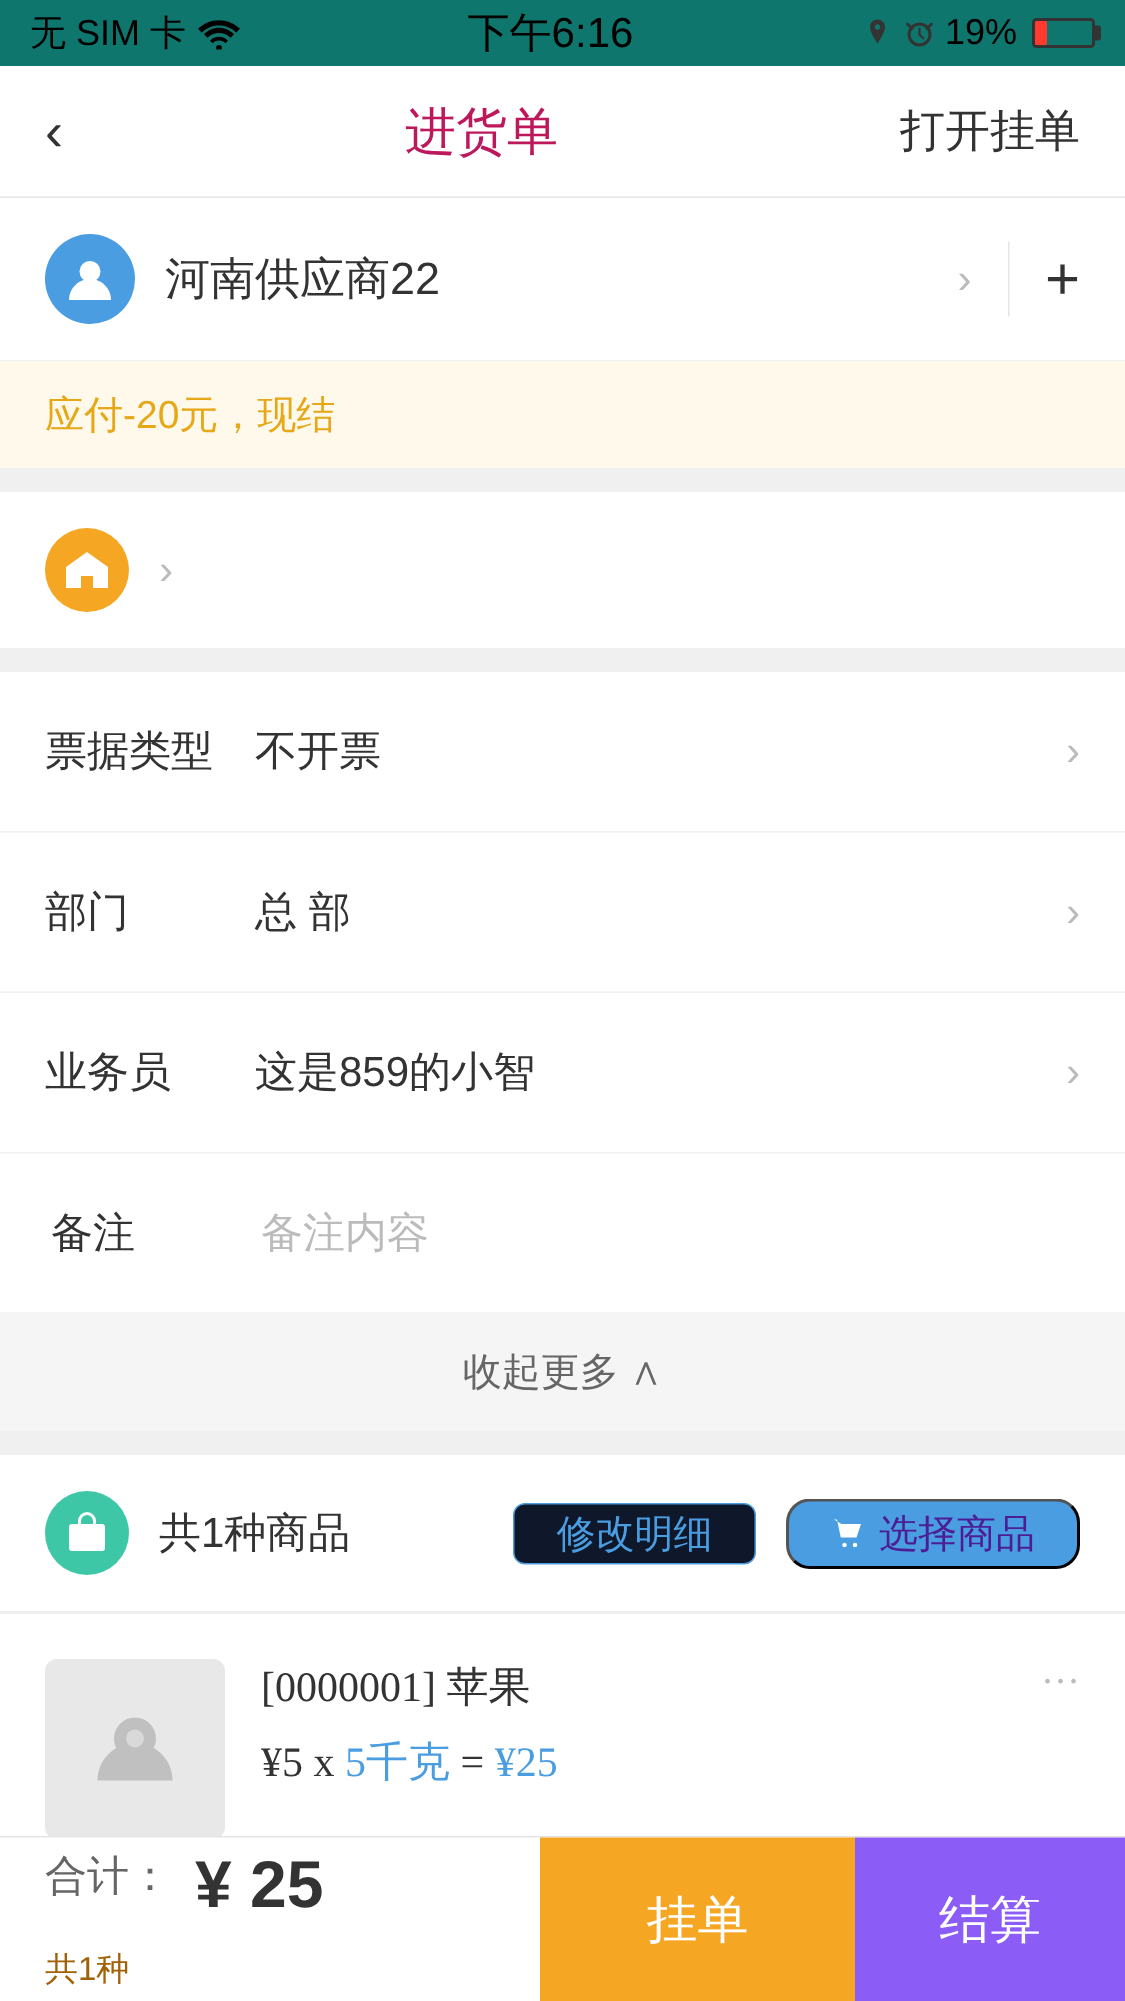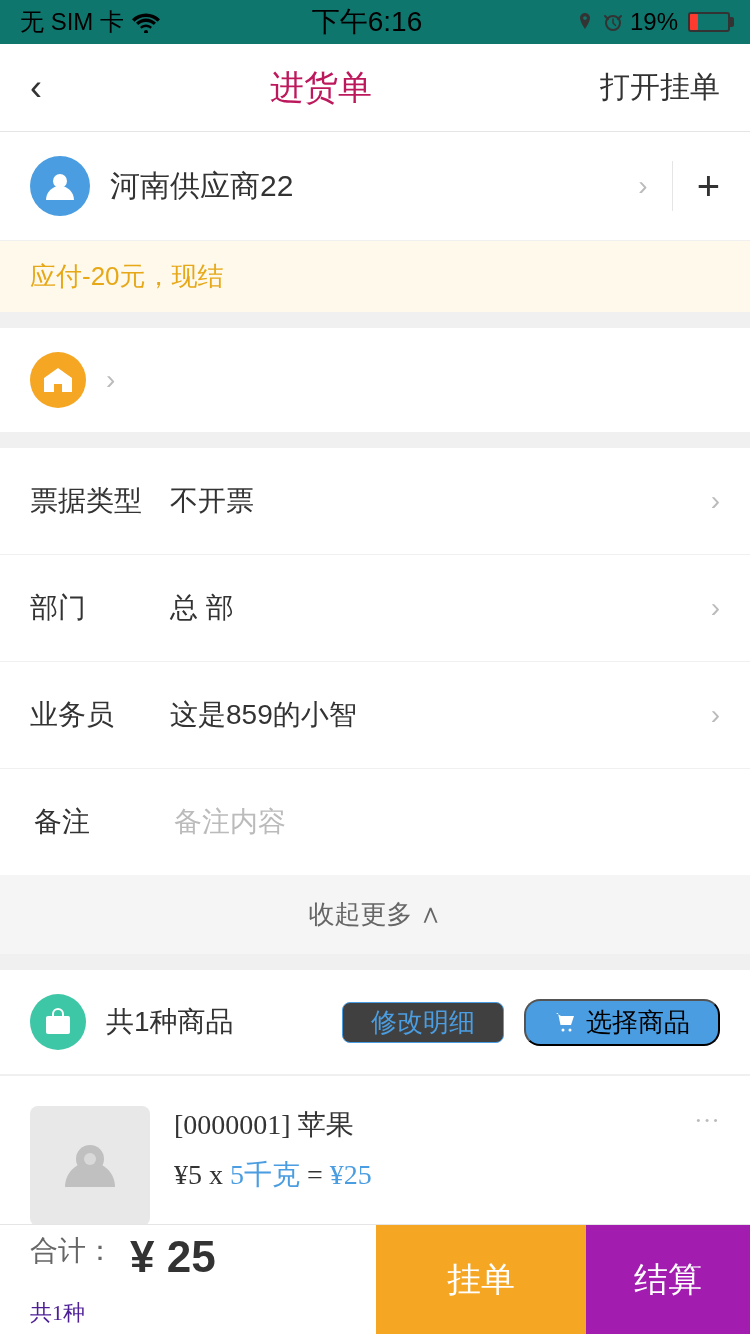--- a/index.html
+++ b/index.html
@@ -234,30 +234,30 @@
       flex-shrink: 0;
     }
     .products-count {
       flex: 1;
       font-size: 28px;
       color: #333;
     }
     .btn-outline {
       border: 1.5px solid #4a9de0;
       color: #4a9de0;
-      background: #404040;
+      background: #0f172a;
       padding: 2px 28px;
       border-radius: 8px;
       font-size: 26px;
       cursor: pointer;
       white-space: nowrap;
     }
     .btn-primary {
       background: #4a9de0;
-      color: #000000;
+      color: #4c1d95;
       padding: 4px 28px;
       border-radius: 16px;
       font-size: 26px;
       cursor: pointer;
       white-space: nowrap;
       display: flex;
       align-items: center;
       gap: 8px;
     }
 
@@ -332,38 +332,37 @@
       font-size: 28px;
       color: #666;
     }
     .footer-total-amount {
       font-size: 44px;
       font-weight: 600;
       color: #333;
     }
     .footer-total-sub {
       font-size: 22px;
-      color: #4c1d95;
+      color: #a16207;
       margin-top: 16px;
-      font-family: Liberation Serif, serif;
     }
     .footer-btn-pend {
       width: 210px;
       background: #f5a623;
       color: #fff;
       font-size: 34px;
       display: flex;
       align-items: center;
       justify-content: center;
       cursor: pointer;
       flex-shrink: 0;
     }
     .footer-btn-settle {
-      width: 164px;
-      background: #a21caf;
+      width: 180px;
+      background: #8b5cf6;
       color: #fff;
       font-size: 34px;
       display: flex;
       align-items: center;
       justify-content: center;
       cursor: pointer;
       flex-shrink: 0;
     }
 
     

